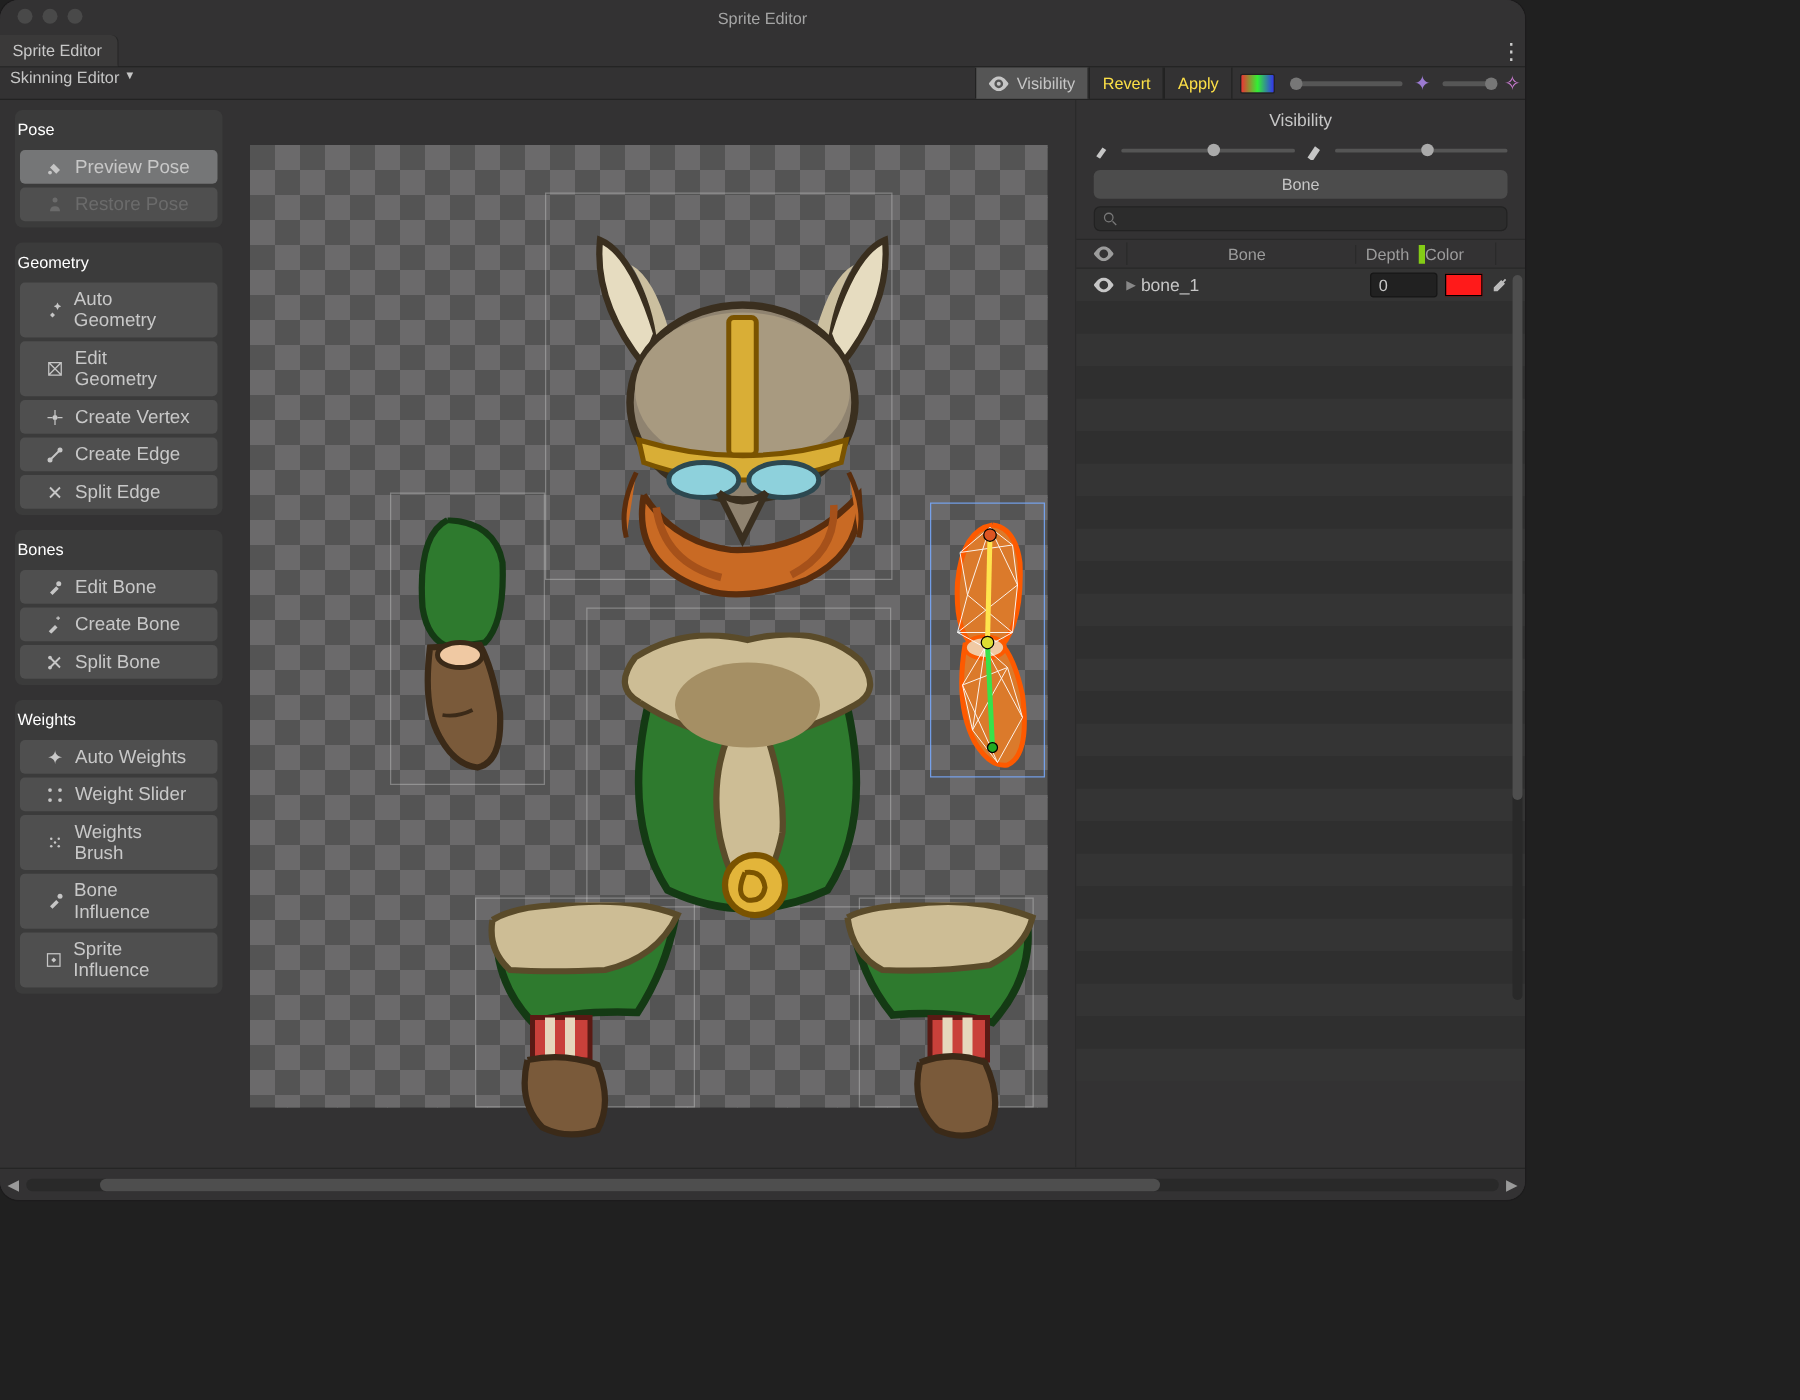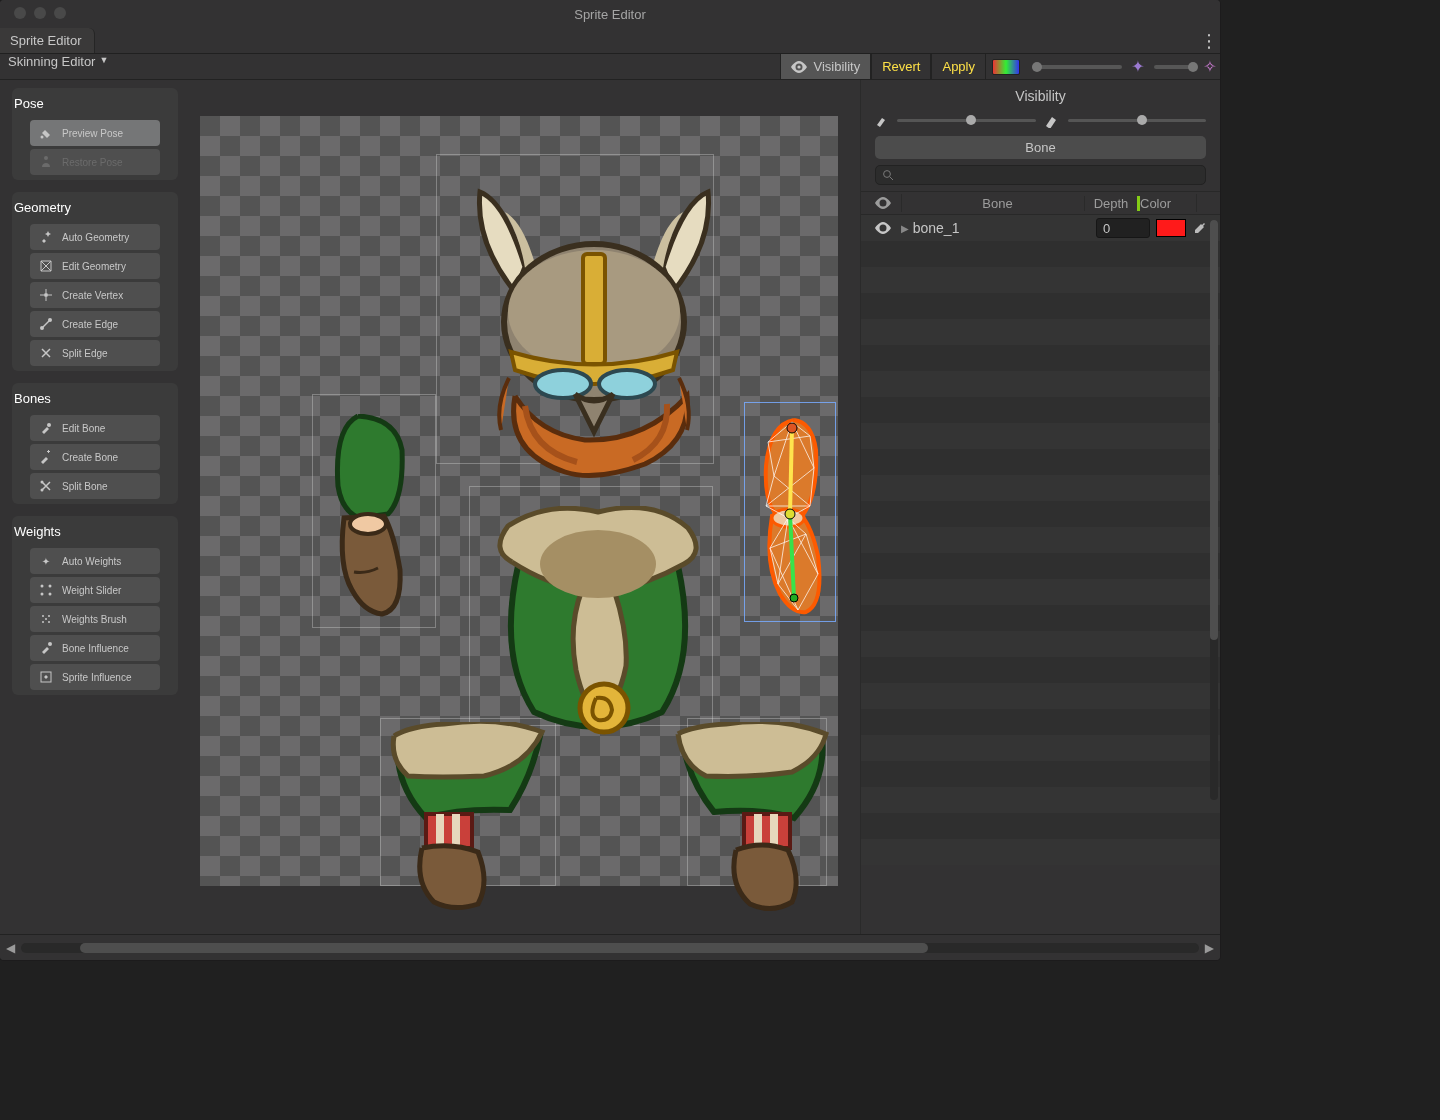--- a/index.html
+++ b/index.html
@@ -1,17 +1,17 @@
 <!DOCTYPE html>
 <html><head>
 <meta charset="utf-8">
 <style>
   *{box-sizing:border-box;margin:0;padding:0;font-family:Arial,Helvetica,sans-serif;user-select:none}
   html,body{width:1440px;height:1120px;background:#202020;overflow:hidden}
-  .window{width:1220px;height:960px;background:#333233;border-radius:4px;overflow:hidden;box-shadow:0 0 0 1px #1c1b1c;position:relative}
+  .window{width:1220px;height:960px;background:#333233;border-radius:15px;overflow:hidden;box-shadow:0 0 0 1px #1c1b1c;position:relative}
   .titlebar{height:28px;background:#333233;color:#a5a5a5;font-size:13px;display:flex;align-items:center;justify-content:center;position:relative}
   .traffic{position:absolute;left:14px;top:7px;display:flex;gap:8px}
   .traffic span{width:12px;height:12px;border-radius:50%;background:#494949}
   .tabbar{height:26px;background:#333233;display:flex;align-items:stretch;border-bottom:1px solid #202020}
   .tab{display:flex;align-items:center;padding:0 12px 0 10px;color:#c8c8c8;font-size:13px;background:#3a3939;border-right:1px solid #252525;border-top-right-radius:6px}
   .tabbar .spacer{flex:1}
   .more{width:22px;display:flex;align-items:center;justify-content:center;color:#ccc;font-size:18px}
   .toolbar{height:26px;background:#333233;border-bottom:1px solid #222;display:flex;align-items:center}
   .dropdown{display:flex;align-items:flex-start;color:#c6c6c6;font-size:13px;padding:0 8px 0 8px;height:100%}
   .dropdown .tri{margin-left:4px;font-size:9px;transform:translateY(1px)}
@@ -21,21 +21,21 @@
   .tbtn.dim{color:#fde047}
   .eye-ico{margin-right:6px}
   .swatch{width:28px;height:16px;margin:0 6px;background:linear-gradient(90deg,#e33,#3e3,#33e);border-radius:2px;border:1px solid #222}
   .slider{width:90px;height:4px;background:#565656;border-radius:2px;position:relative;margin:0 6px}
   .slider .dot{width:10px;height:10px;border-radius:50%;background:#777;position:absolute;top:-3px;left:0}
   .sparkle{width:20px;text-align:center;color:#9b7ad1}
   .body{display:flex;height:calc(100% - 80px - 26px)}
   .left{width:188px;background:#333233;padding:8px 10px 0 12px;display:flex;flex-direction:column;gap:12px;overflow:hidden}
   .group{background:#3b3b3b;border-radius:6px;padding:2px}
   .ghead{color:#ffffff;font-size:13px;text-align:left;padding:6px 0}
-  .gbtn{display:flex;align-items:center;gap:8px;background:#4f4f4f;color:#c8c8c8;font-size:10px;border-radius:4px;margin:3px 16px;padding:5px 8px}
+  .gbtn{display:flex;align-items:center;gap:8px;background:#4f4f4f;color:#c8c8c8;font-size:15px;border-radius:4px;margin:3px 2px;padding:5px 20px}
   .gbtn.sel{background:#757677}
   .gbtn.off{color:#6b6b6b}
   .gico{width:16px;height:16px;display:flex;align-items:center;justify-content:center}
   svg{display:block}
   .canvas{flex:1;position:relative;background:#333233;overflow:hidden}
   .checker{position:absolute;left:12px;top:36px;width:638px;height:770px;background-image:
     linear-gradient(45deg,#6b6a6b 25%,transparent 25%),
     linear-gradient(-45deg,#6b6a6b 25%,transparent 25%),
     linear-gradient(45deg,transparent 75%,#6b6a6b 75%),
     linear-gradient(-45deg,transparent 75%,#6b6a6b 75%);
@@ -47,21 +47,21 @@
   .rtitle{text-align:center;color:#c6c6c6;font-size:14px;padding:8px 0}
   .brushrow{display:flex;align-items:center;gap:8px;padding:0 14px 8px 14px}
   .mini-slider{flex:1;height:3px;background:#555;border-radius:2px;position:relative}
   .mini-slider .knob{width:10px;height:10px;border-radius:50%;background:#aaa;position:absolute;top:-4px;left:50%}
   .pill{margin:0 14px 6px 14px;background:#4c4c4c;border-radius:5px;text-align:center;color:#c6c6c6;font-size:13px;padding:4px 0}
   .search{margin:0 14px 6px 14px;background:#2c2c2c;border:1px solid #222;border-radius:5px;padding:2px 6px;color:#888;font-size:12px;display:flex;align-items:center;gap:4px}
   .search svg{opacity:.7}
   .thead{display:flex;align-items:center;color:#9c9c9c;font-size:13px;padding:2px 14px;border-top:1px solid #282828;border-bottom:1px solid #282828}
   .thead .c-eye{width:26px}
   .thead .c-name{flex:1;text-align:center}
-  .thead .c-depth{width:56px;text-align:center;border-left:1px solid #2a2a2a;border-right:3px solid #84cc16}
+  .thead .c-depth{width:56px;text-align:center;border-left:1px solid #2a2a2a;border-right:5px solid #84cc16}
   .thead .c-color{width:56px;text-align:left}
   .rows{flex:1;overflow:hidden}
   .row{display:flex;align-items:center;padding:3px 14px;color:#c6c6c6;font-size:14px;height:26px}
   .row:nth-child(odd){background:#343434}
   .row:nth-child(even){background:#2f2f2f}
   .row .c-eye{width:26px}
   .row .exp{margin-right:4px;color:#888;font-size:10px}
   .row .nm{flex:1}
   .row .depth input{width:54px;height:20px;background:#212121;border:1px solid #161616;color:#c6c6c6;font-size:13px;padding:0 6px;border-radius:3px}
   .row .colorbox{width:30px;height:18px;background:#ff1a1a;border:1px solid #000;margin:0 6px}

